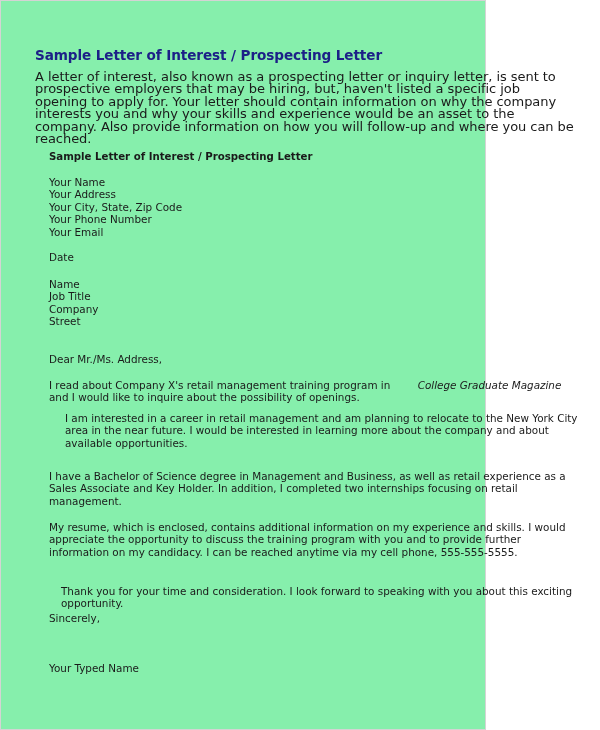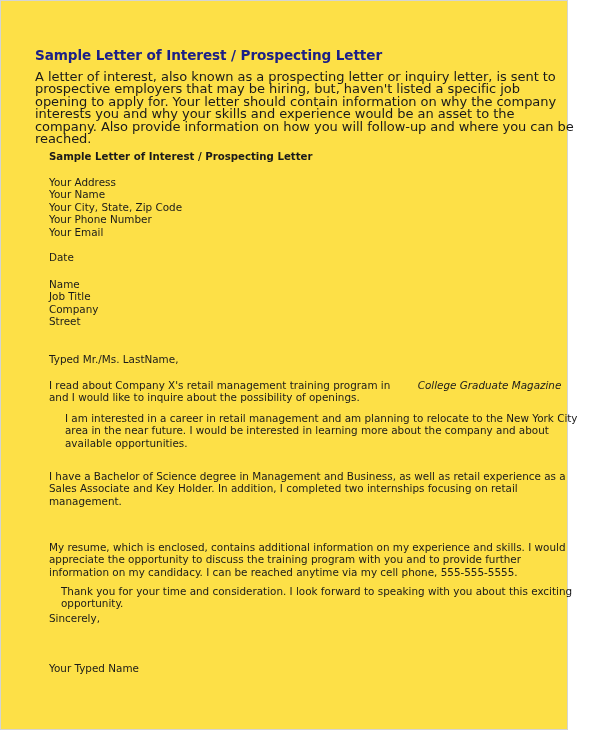--- a/index.html
+++ b/index.html
@@ -1,22 +1,22 @@
 <!DOCTYPE html>
 <html><head>
   <meta charset="utf-8">
   <style>
     html, body { margin: 0; padding: 0; background: #ffffff; }
     body { width: 600px; height: 730px; overflow: hidden; }
     .page {
       position: relative;
       box-sizing: border-box;
-      width: 568px; height: 730px;
+      width: 486px; height: 730px;
       border: 1px solid #d4d4d4;
-      background: #fde047;
+      background: #86efac;
       font-family: "DejaVu Sans", sans-serif;
       color: #1a1a1a;
       font-size: 10.4px;
       line-height: 12.4px;
     }
     .doc-title {
       position: absolute; left: 34px; top: 48px;
       font-family: "DejaVu Sans", sans-serif;
       font-weight: bold; font-size: 13.6px; color: #1c2087;
       letter-spacing: -0.1px; white-space: nowrap;
@@ -38,45 +38,45 @@
 
 <div class="page">
 
   <div class="doc-title">Sample Letter of Interest / Prospecting Letter</div>
 
   <p class="intro" style="margin:0">A letter of interest, also known as a prospecting letter or inquiry letter, is sent to prospective employers that may be hiring, but, haven't listed a specific job opening to apply for. Your letter should contain information on why the company interests you and why your skills and experience would be an asset to the company. Also provide information on how you will follow-up and where you can be reached.</p>
 
   <div class="letter-heading">Sample Letter of Interest / Prospecting Letter</div>
 
   <div class="block" style="top:175px">
+    <span class="line">Your Name</span>
     <span class="line">Your Address</span>
-    <span class="line">Your Name</span>
     <span class="line">Your City, State, Zip Code</span>
     <span class="line">Your Phone Number</span>
     <span class="line">Your Email</span>
   </div>
 
   <div class="block" style="top:250px">Date</div>
 
   <div class="block" style="top:277px">
     <span class="line">Name</span>
     <span class="line">Job Title</span>
     <span class="line">Company</span>
     <span class="line">Street</span>
   </div>
 
-  <div class="block" style="top:352px">Typed Mr./Ms. LastName,</div>
+  <div class="block" style="top:352px">Dear Mr./Ms. Address,</div>
 
   <p class="block" style="top:378px; margin:0"><span>I read about Company X's retail management training program in </span><span class="italic">College Graduate Magazine</span><span> and I would like to inquire about the possibility of openings.</span></p>
 
   <p class="block" style="top:395px; margin:16px">I am interested in a career in retail management and am planning to relocate to the New York City area in the near future. I would be interested in learning more about the company and about available opportunities.</p>
 
   <p class="block" style="top:469px; margin:0">I have a Bachelor of Science degree in Management and Business, as well as retail experience as a Sales Associate and Key Holder. In addition, I completed two internships focusing on retail management.</p>
 
-  <p class="block" style="top:540px; margin:0">My resume, which is enclosed, contains additional information on my experience and skills. I would appreciate the opportunity to discuss the training program with you and to provide further information on my candidacy. I can be reached anytime via my cell phone, 555-555-5555.</p>
+  <p class="block" style="top:520px; margin:0">My resume, which is enclosed, contains additional information on my experience and skills. I would appreciate the opportunity to discuss the training program with you and to provide further information on my candidacy. I can be reached anytime via my cell phone, 555-555-5555.</p>
 
   <p class="block" style="top:572px; margin:12px">Thank you for your time and consideration. I look forward to speaking with you about this exciting opportunity.</p>
 
   <div class="block" style="top:611px">Sincerely,</div>
 
 
   <div class="block" style="top:661px">Your Typed Name</div>
 
 </div>
 

